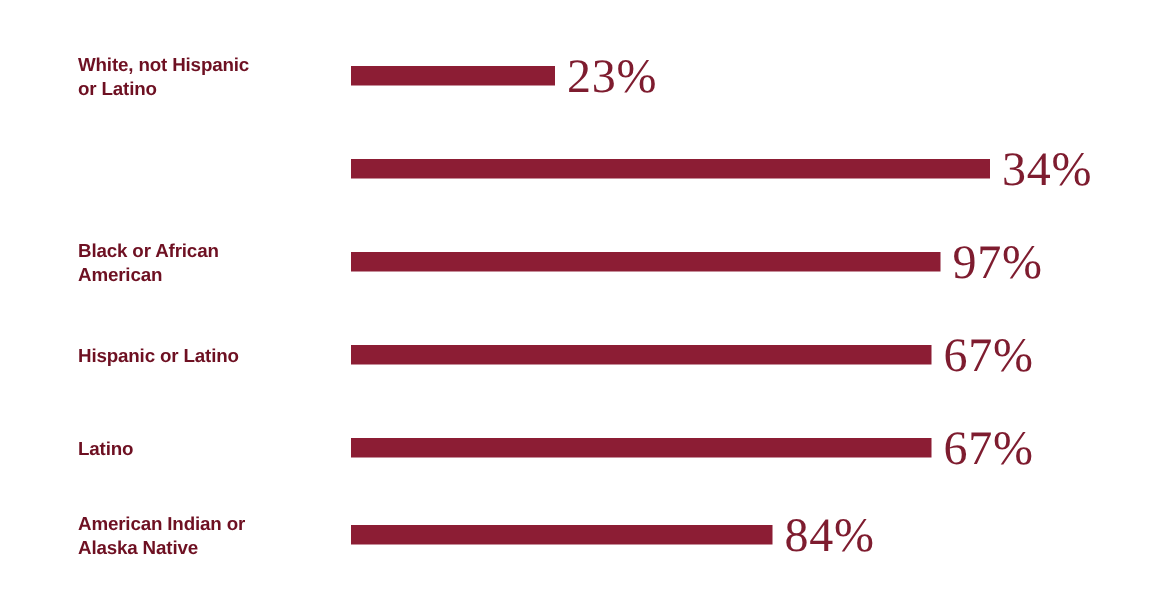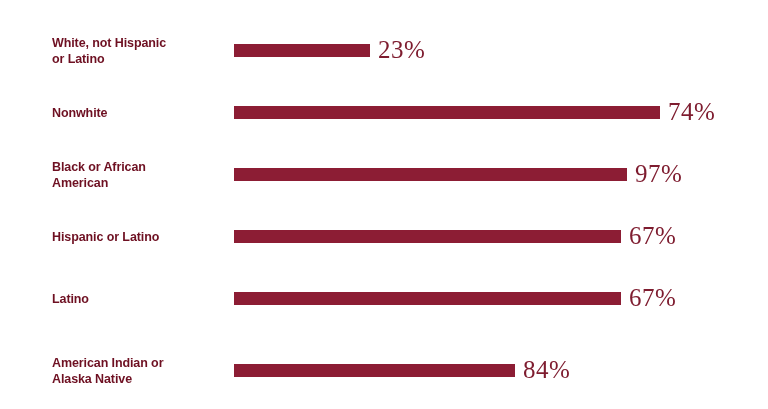--- a/index.html
+++ b/index.html
@@ -55,21 +55,21 @@
     height: 13px;
     background: #8c1d34;
     display: block;
   }
 
   .value-label {
     position: absolute;
     top: 8px;
     font-family: "Liberation Serif", serif;
     font-weight: 300;
-    font-size: 25px;
+    font-size: 32px;
     line-height: 44px;
     color: #7e1c2f;
     letter-spacing: 0.5px;
     white-space: nowrap;
   }
 </style>
 </head>
 <body>
 
 <div id="chart-root">
@@ -77,25 +77,24 @@
   <div class="bar-row" style="top:20px;">
     <div class="cat-label">White, not Hispanic
 or Latino</div>
     <div class="bar-track">
       <span class="bar-fill" style="width:136px;"></span>
     </div>
     <div class="value-label" style="left:378px;">23%</div>
   </div>
 
   <div class="bar-row" style="top:82px;">
-    <div class="cat-label">Nonwhite</div>
     <div class="bar-track">
       <span class="bar-fill" style="width:426px;"></span>
     </div>
-    <div class="value-label" style="left:668px;">74%</div>
+    <div class="value-label" style="left:668px;">34%</div>
   </div>
 
   <div class="bar-row" style="top:144px;">
     <div class="cat-label">Black or African
 American</div>
     <div class="bar-track">
       <span class="bar-fill" style="width:393px;"></span>
     </div>
     <div class="value-label" style="left:635px;">97%</div>
   </div>
@@ -109,21 +108,21 @@
   </div>
 
   <div class="bar-row" style="top:268px;">
     <div class="cat-label">Latino</div>
     <div class="bar-track">
       <span class="bar-fill" style="width:387px;"></span>
     </div>
     <div class="value-label" style="left:629px;">67%</div>
   </div>
 
-  <div class="bar-row" style="top:340px;">
+  <div class="bar-row" style="top:326px;">
     <div class="cat-label">American Indian or
 Alaska Native</div>
     <div class="bar-track">
       <span class="bar-fill" style="width:281px;"></span>
     </div>
     <div class="value-label" style="left:523px;">84%</div>
   </div>
 
 </div>
 

